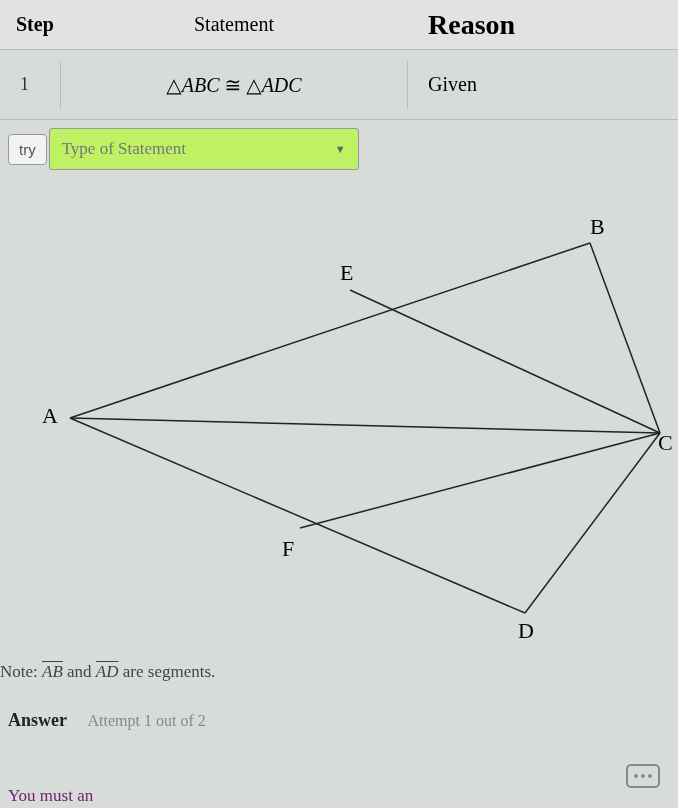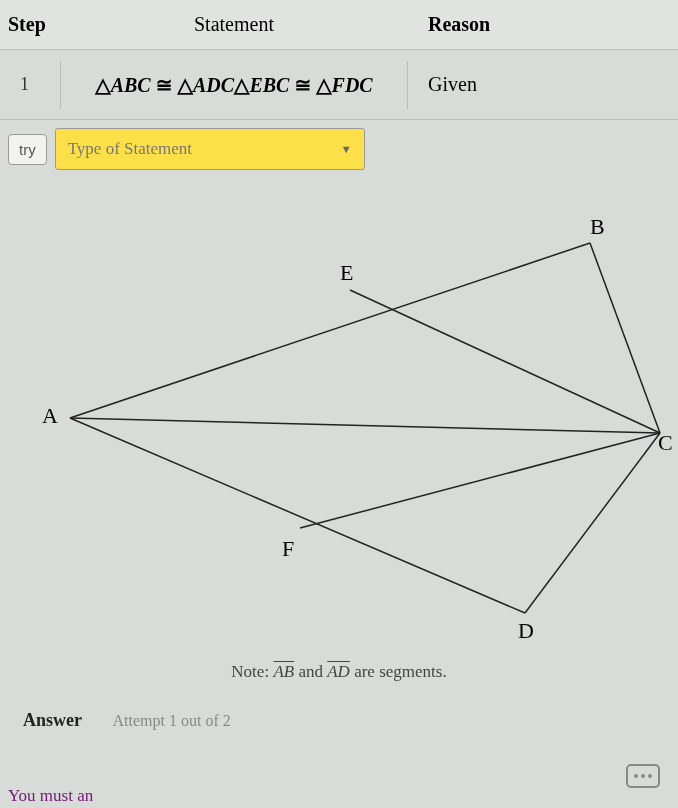--- a/index.html
+++ b/index.html
@@ -11,57 +11,57 @@
       overflow: hidden;
       position: relative;
     }
     .table-header {
       display: flex;
       background: #e0e3e0;
       border-bottom: 1px solid #bbb;
       height: 50px;
       align-items: center;
     }
-    .col-step { width: 60px; padding-left: 8px; font-weight: bold; font-size: 20px; }
+    .col-step { width: 60px; padding-left: 16px; font-weight: bold; font-size: 20px; }
     .col-statement { flex: 1; text-align: center; font-weight: normal; font-size: 20px; }
-    .col-reason { width: 270px; padding-left: 20px; font-weight: bold; font-size: 20px; }
+    .col-reason { width: 270px; padding-left: 20px; font-weight: bold; font-size: 28px; }
     
     .table-row {
       display: flex;
       border-bottom: 1px solid #bbb;
       min-height: 70px;
       align-items: center;
     }
     .table-row .col-step { font-weight: normal; font-size: 18px; color: #333; text-align: left; padding-left: 20px; }
-    .table-row .col-statement { font-weight: bold; border-left: 1px solid #bbb; border-right: 1px solid #bbb; height: 100%; display: flex; flex-direction: row; justify-content: center; padding: 8px 10px; }
+    .table-row .col-statement { font-weight: normal; border-left: 1px solid #bbb; border-right: 1px solid #bbb; height: 100%; display: flex; flex-direction: column; justify-content: center; padding: 8px 10px; }
     .table-row .col-reason { font-weight: normal; font-size: 20px; }
     
     .math-line { font-size: 20px; font-style: italic; margin: 4px 0; text-align: center; }
     .tri::before { content: "△"; font-style: normal; }
     .cong { font-style: normal; }
     
     .input-row {
       display: flex;
       padding: 8px;
-      gap: 8px;
+      gap: 2px;
       align-items: center;
     }
     .try-btn {
       background: #f2f2f0;
       border: 1px solid #999;
       border-radius: 4px;
       padding: 6px 10px;
       font-size: 15px;
       color: #555;
       cursor: pointer;
     }
     .statement-select {
       flex: 1;
       max-width: 310px;
-      background: #fde047;
+      background: #bef264;
       border: 1px solid #999;
       border-radius: 3px;
       padding: 10px 12px;
       font-size: 17px;
       color: #777;
       display: flex;
       justify-content: space-between;
       align-items: center;
       cursor: pointer;
     }
@@ -77,34 +77,33 @@
       top: 0; left: 0;
       width: 100%; height: 100%;
     }
     .pt-label {
       position: absolute;
       font-size: 22px;
       font-family: "Times New Roman", serif;
     }
     
     .note {
-      text-align: center;
       font-size: 17px;
       color: #444;
       margin-top: 4px;
     }
     .note .seg { text-decoration: overline; font-style: italic; }
     
     .answer-row {
       margin-top: 28px;
       padding-left: 8px;
       font-size: 18px;
     }
-    .answer-row .ans { font-weight: bold; color: #222; margin-left: 15px; }
-    .answer-row .att { color: #888; font-size: 16px; margin-left: 26px; }
+    .answer-row .ans { font-weight: bold; color: #222; }
+    .answer-row .att { color: #888; font-size: 16px; margin-left: 16px; }
     
     .badge {
       position: absolute;
       right: 18px;
       bottom: 20px;
       width: 34px; height: 24px;
       border: 2px solid #888;
       border-radius: 5px;
       display: flex;
       align-items: center;
@@ -130,25 +129,20 @@
   <div class="col-reason">Reason</div>
 </div>
 
 <div class="table-row">
   <div class="col-step">1</div>
   <div class="col-statement">
     <div class="math-line">
       <span class="tri"></span><span>ABC</span>
       <span class="cong">≅</span>
       <span class="tri"></span><span>ADC</span>
-    </div>
-    <div class="math-line">
-      <span class="tri"></span><span>EBC</span>
-      <span class="cong">≅</span>
-      <span class="tri"></span><span>FDC</span>
     </div>
   </div>
   <div class="col-reason">Given</div>
 </div>
 
 <div class="input-row">
   <button class="try-btn">try</button>
   <div class="statement-select">
     <span>Type of Statement</span>
     <span class="caret">▼</span>

